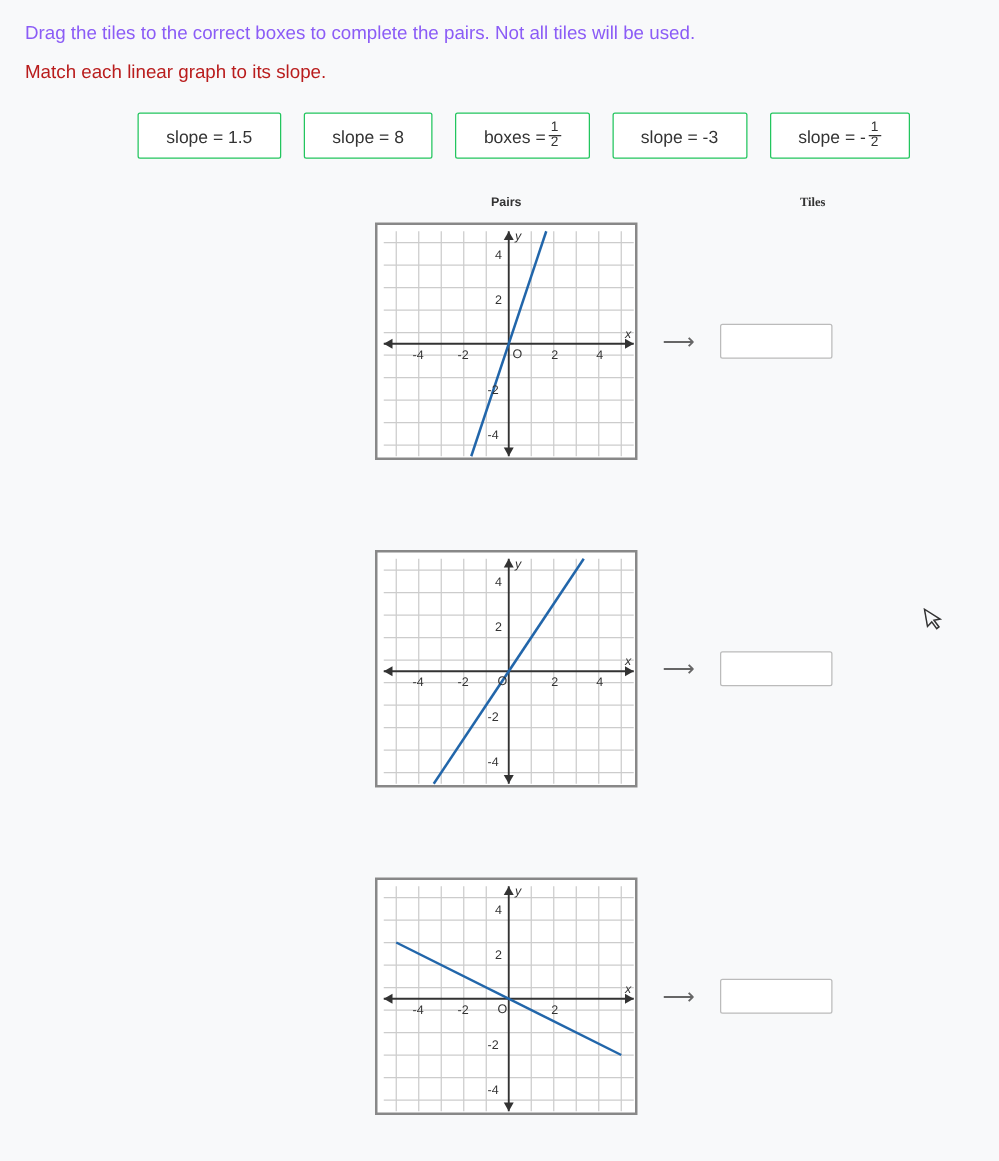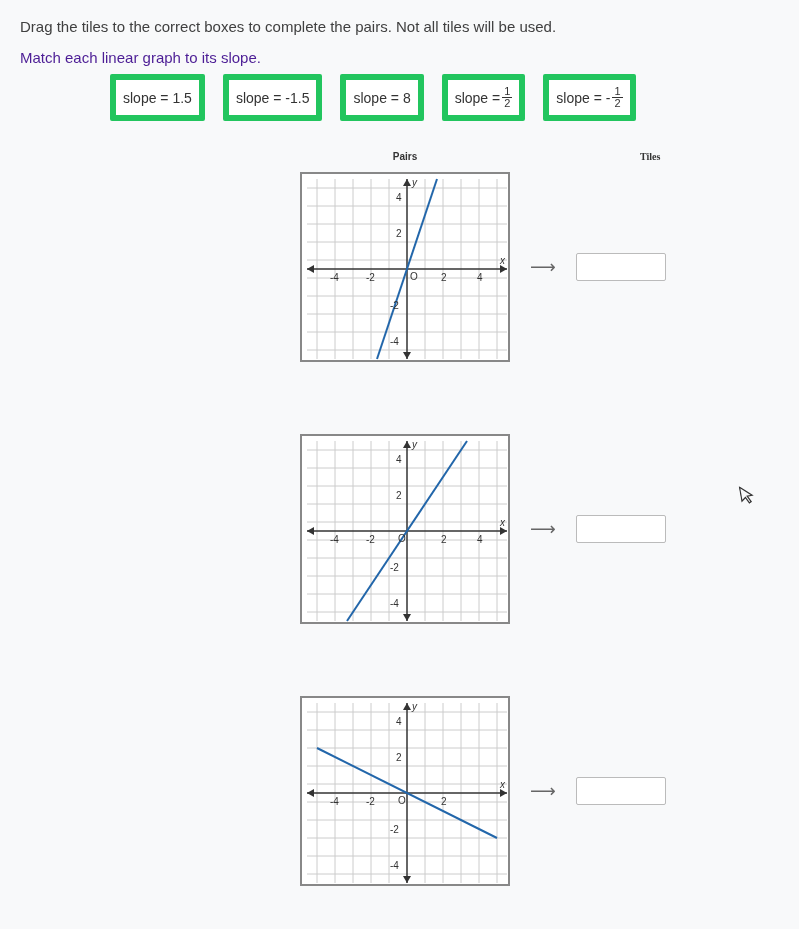--- a/index.html
+++ b/index.html
@@ -1,20 +1,20 @@
 <!DOCTYPE html>
 <html><head>
 <meta charset="utf-8">
 <style>
 * { margin:0; padding:0; box-sizing:border-box; }
 body { font-family: Arial, sans-serif; background:#f8f9fa; width:799px; height:929px; padding:18px 20px; color:#333; }
-.instructions { font-size:15px; color:#404040; margin-bottom:14px; }
-.subinst { font-size:15px; color:#4c1d95; margin-bottom:8px; }
+.instructions { font-size:15px; color:#8b5cf6; margin-bottom:14px; }
+.subinst { font-size:15px; color:#b91c1c; margin-bottom:24px; }
 .tiles-row { display:flex; flex-wrap:wrap; gap:18px; margin-left:90px; margin-bottom:30px; }
-.tile { border:6px solid #22c55e; background:#fff; padding:6px 7px; font-size:14px; display:inline-flex; align-items:center; white-space:nowrap; cursor:grab; border-radius:2px; }
+.tile { border:1px solid #22c55e; background:#fff; padding:6px 22px; font-size:14px; display:inline-flex; align-items:center; white-space:nowrap; cursor:grab; border-radius:2px; }
 .tile .frac { display:inline-flex; flex-direction:column; align-items:center; font-size:11px; line-height:1; margin-left:2px; }
 .tile .frac .n { border-bottom:1px solid #333; padding:0 2px; }
 .tile .frac .d { padding:0 2px; }
 .content { display:flex; gap:60px; margin-left:200px; }
 .col-hdr { font-weight:bold; font-size:10px; margin-bottom:10px; }
 .tiles-col-hdr { margin-left:80px; }
 .pair-row { display:flex; align-items:center; margin-bottom:12px; }
 .graph-box { width:210px; height:190px; border:2px solid #888; background:#fff; position:relative; overflow:hidden; }
 .arrow { margin:0 20px; font-size:18px; color:#666; }
 .drop { width:90px; height:28px; border:1px solid #bbb; background:#fff; border-radius:2px; }
@@ -27,29 +27,29 @@
 .tick-text { font-size:10px; fill:#333; }
 </style>
 </head>
 <body>
 
 <div class="instructions">Drag the tiles to the correct boxes to complete the pairs. Not all tiles will be used.</div>
 <div class="subinst">Match each linear graph to its slope.</div>
 
 <div class="tiles-row">
   <div class="tile">slope = 1.5</div>
-  <div class="tile">slope = -1.5</div>
   <div class="tile">slope = 8</div>
   <div class="tile">
-    <span>slope = </span>
+    <span>boxes = </span>
     <span class="frac">
       <span class="n">1</span>
       <span class="d">2</span>
     </span>
   </div>
+  <div class="tile">slope = -3</div>
   <div class="tile" style="flex-basis:100%; max-width:fit-content;text-align:center;">
     <span>slope = -</span>
     <span class="frac">
       <span class="n">1</span>
       <span class="d">2</span>
     </span>
   </div>
 </div>
 
 <div style="display:flex;">

